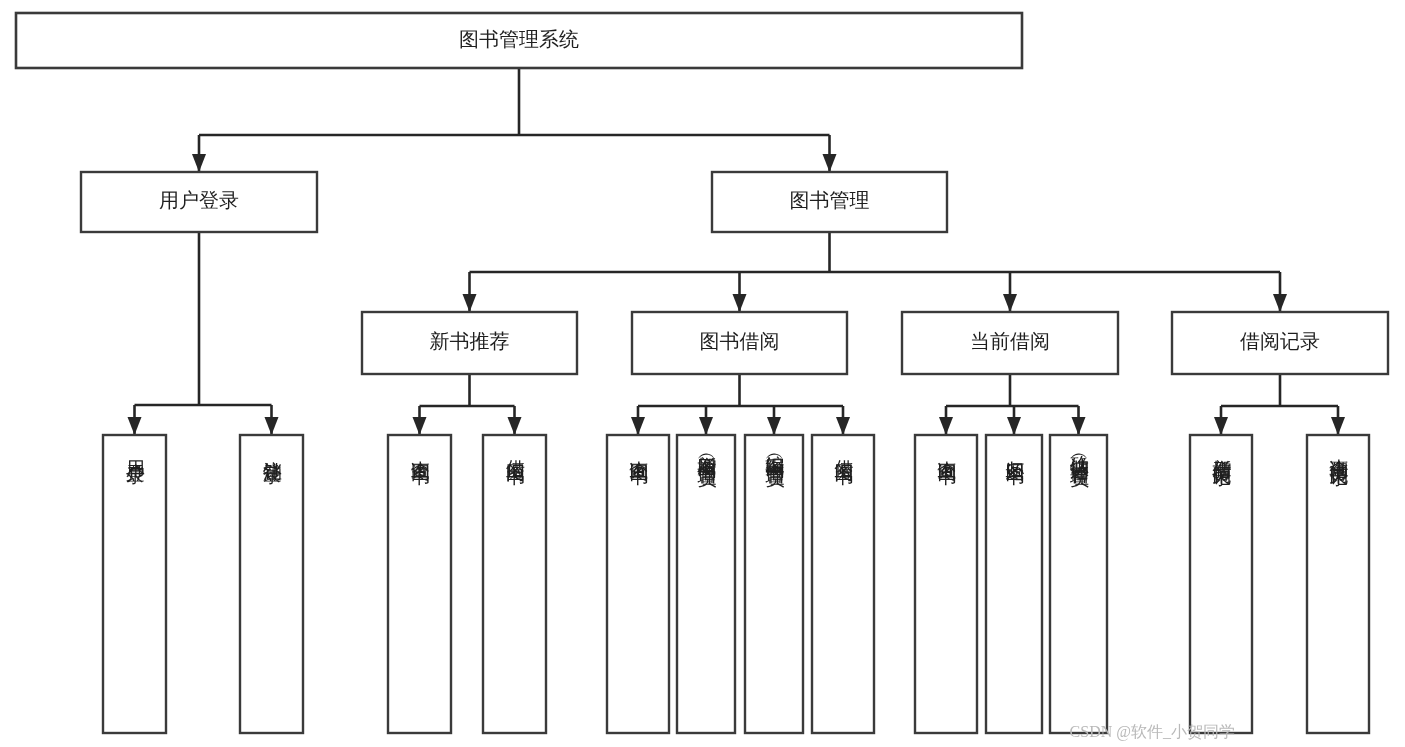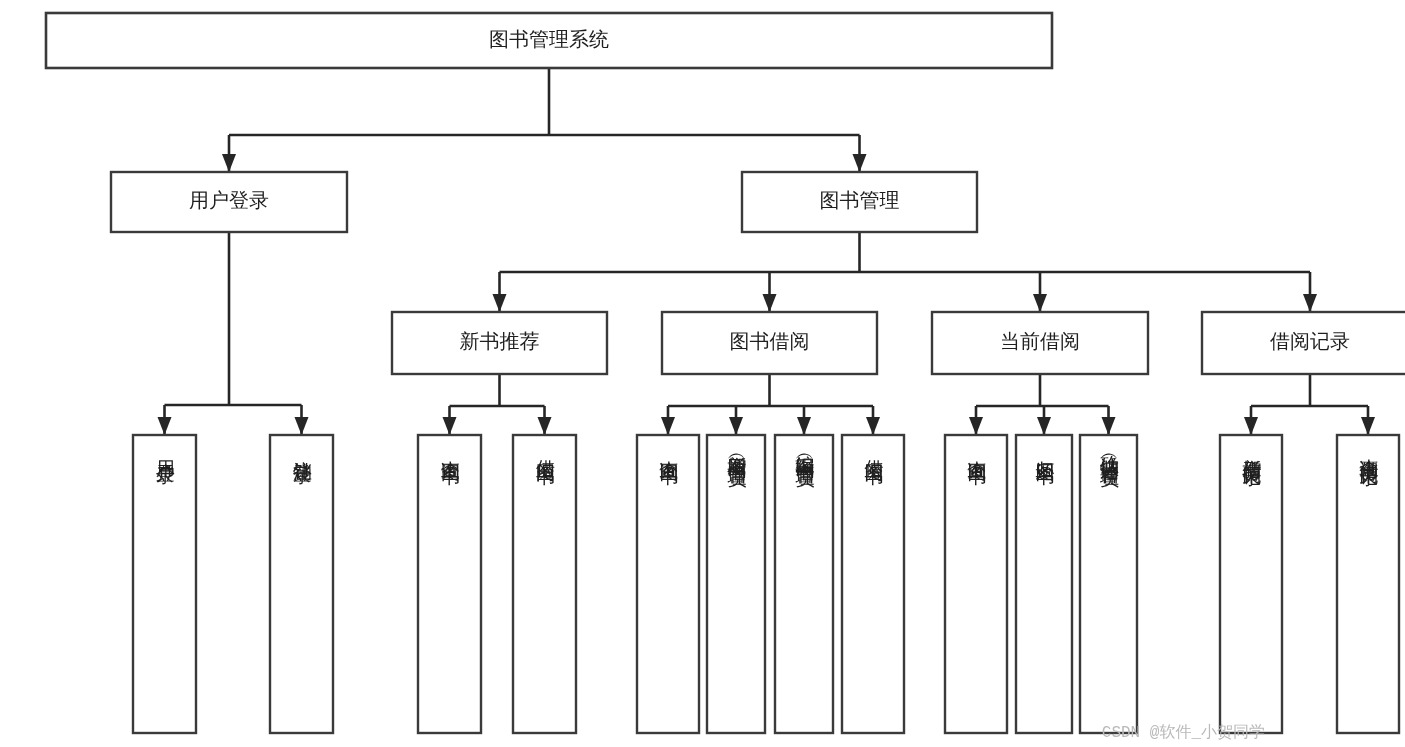--- a/index.html
+++ b/index.html
@@ -11,21 +11,20 @@
     width: 1405px;
     height: 747px;
     font-family: "Liberation Sans", "DejaVu Sans", sans-serif;
     overflow: hidden;
   }
   #diagram-root {
     position: relative;
     width: 1243px;
     height: 747px;
     background: #ffffff;
-    margin-left: 30px;
   }
   svg.diagram-canvas {
     position: absolute;
     top: 0;
     left: 0;
     width: 1405px;
     height: 747px;
     display: block;
   }
   .node-box {
@@ -56,21 +55,21 @@
   .arrow-head {
     fill: #262626;
     stroke: none;
   }
   .watermark-text {
     position: absolute;
     right: 8px;
     bottom: 4px;
     color: #b9b9b9;
     font-size: 16px;
-    font-family: Liberation Mono, monospace;
+    font-family: Liberation Serif, serif;
     white-space: nowrap;
     user-select: none;
   }
 </style>
 </head>
 <body>
 
 <div id="diagram-root">
 
   <svg class="diagram-canvas" viewBox="0 0 1405 747" xmlns="http://www.w3.org/2000/svg">

